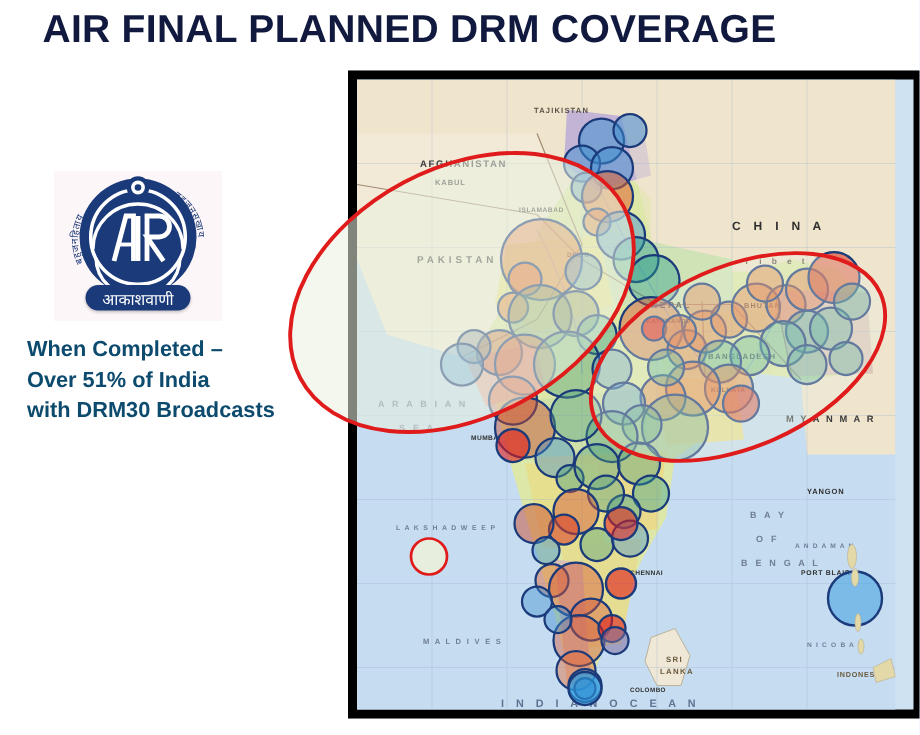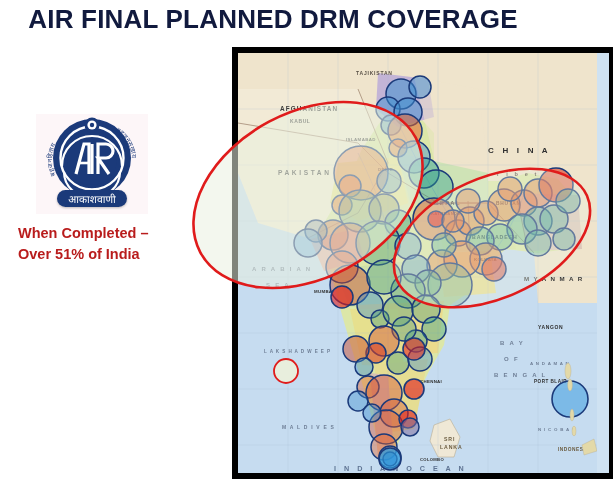--- a/index.html
+++ b/index.html
@@ -10,21 +10,21 @@
   #slide-title{
     position:absolute;left:0;top:4px;width:546px;text-align:center;
     font-size:26px;font-weight:bold;letter-spacing:.2px;color:#111a3e;
     font-family:"Liberation Sans",sans-serif;white-space:nowrap;
   }
 
   
   #logo-block{position:absolute;left:36px;top:114px;width:112px;height:100px;}
   #caption{
     position:absolute;left:18px;top:223px;width:210px;
-    font-size:14.5px;font-weight:bold;color:#b91c1c;line-height:1.42;
+    font-size:14.5px;font-weight:bold;color:#0c4a6e;line-height:1.42;
   }
   #caption div{white-space:nowrap;}
 
   
   #map-wrap{
     position:absolute;left:232px;top:47px;width:383px;height:432px;
     border:6px solid #000000;box-sizing:border-box;background:#cfe2f2;
     overflow:hidden;
   }
   #map-wrap svg{display:block;}
@@ -74,20 +74,21 @@
     <g class="shadow-soft">
       <rect x="21" y="76" width="70" height="17" rx="8.5" fill="#1b3a7a"></rect>
       <text x="56" y="89" text-anchor="middle" font-size="10.5" fill="#ffffff" font-family="'Liberation Sans',sans-serif">आकाशवाणी</text>
     </g>
   </svg>
 </div>
 
 <div id="caption">
   <div>When Completed –</div>
   <div>Over 51% of India</div>
+  <div>with DRM30 Broadcasts</div>
 </div>
 
 <div id="map-wrap">
   <svg id="map-svg" width="359" height="430" viewBox="0 0 359 430">
 
     <rect x="0" y="0" width="359" height="430" fill="#c6dcf0"></rect>
 
     <path d="M 0 0 L 359 0 L 359 250 L 300 250 L 296 200 L 250 150 L 200 150
              L 150 120 L 120 90 L 60 80 L 0 70 Z" fill="#efe4cc"></path>
 

